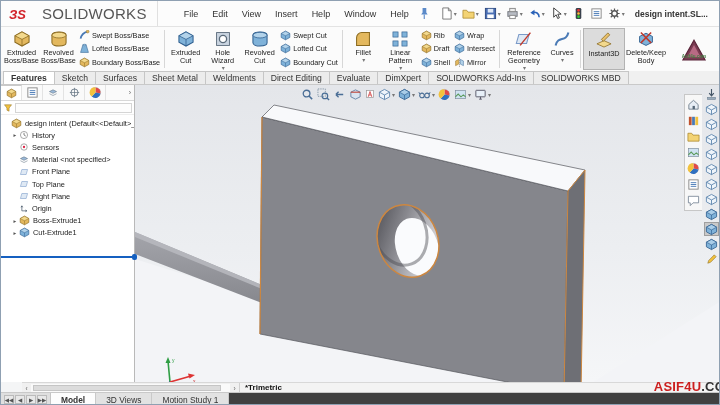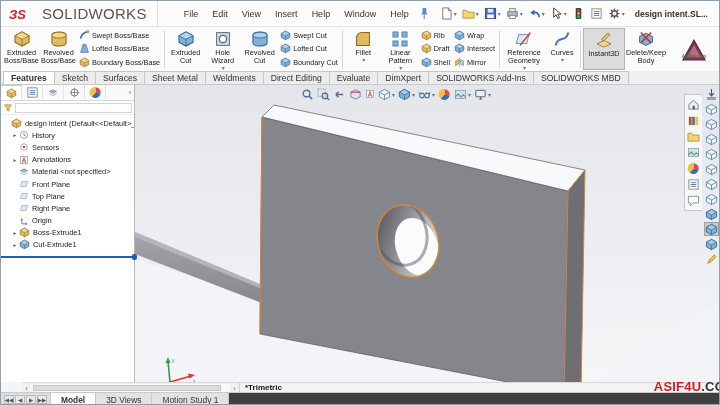--- a/index.html
+++ b/index.html
@@ -679,30 +679,20 @@
             <span class="arr"></span>
             <span class="ic">
               <svg width="10" height="10" viewBox="0 0 14 14">
                 <circle cx="7" cy="7" r="4.5" fill="none" stroke="#888"></circle>
                 <circle cx="7" cy="7" r="1.6" fill="#d24"></circle>
               </svg>
             </span>
             <span>Sensors</span>
           </div>
         <div class="trow child">
-            <span class="arr exp"></span>
-            <span class="ic">
-              <svg width="10" height="10" viewBox="0 0 14 14">
-                <rect x="2" y="2" width="10" height="10" fill="#fff" stroke="#999"></rect>
-                <path d="M4.5 11 7 3.5 9.5 11M5.4 8.4h3.2" stroke="#c33" fill="none" stroke-width="1.1"></path>
-              </svg>
-            </span>
-            <span>Annotations</span>
-          </div>
-        <div class="trow child">
             <span class="arr"></span>
             <span class="ic">
               <svg width="10" height="10" viewBox="0 0 14 14">
                 <path d="M2 5 7 2.5 12 5 7 7.5z" fill="#9ab8d8" stroke="#567" stroke-width=".7"></path>
                 <path d="M2 8 7 10.5 12 8" fill="none" stroke="#567" stroke-width=".7"></path>
               </svg>
             </span>
             <span>Material &lt;not specified&gt;</span>
           </div>
         <div class="trow child">

